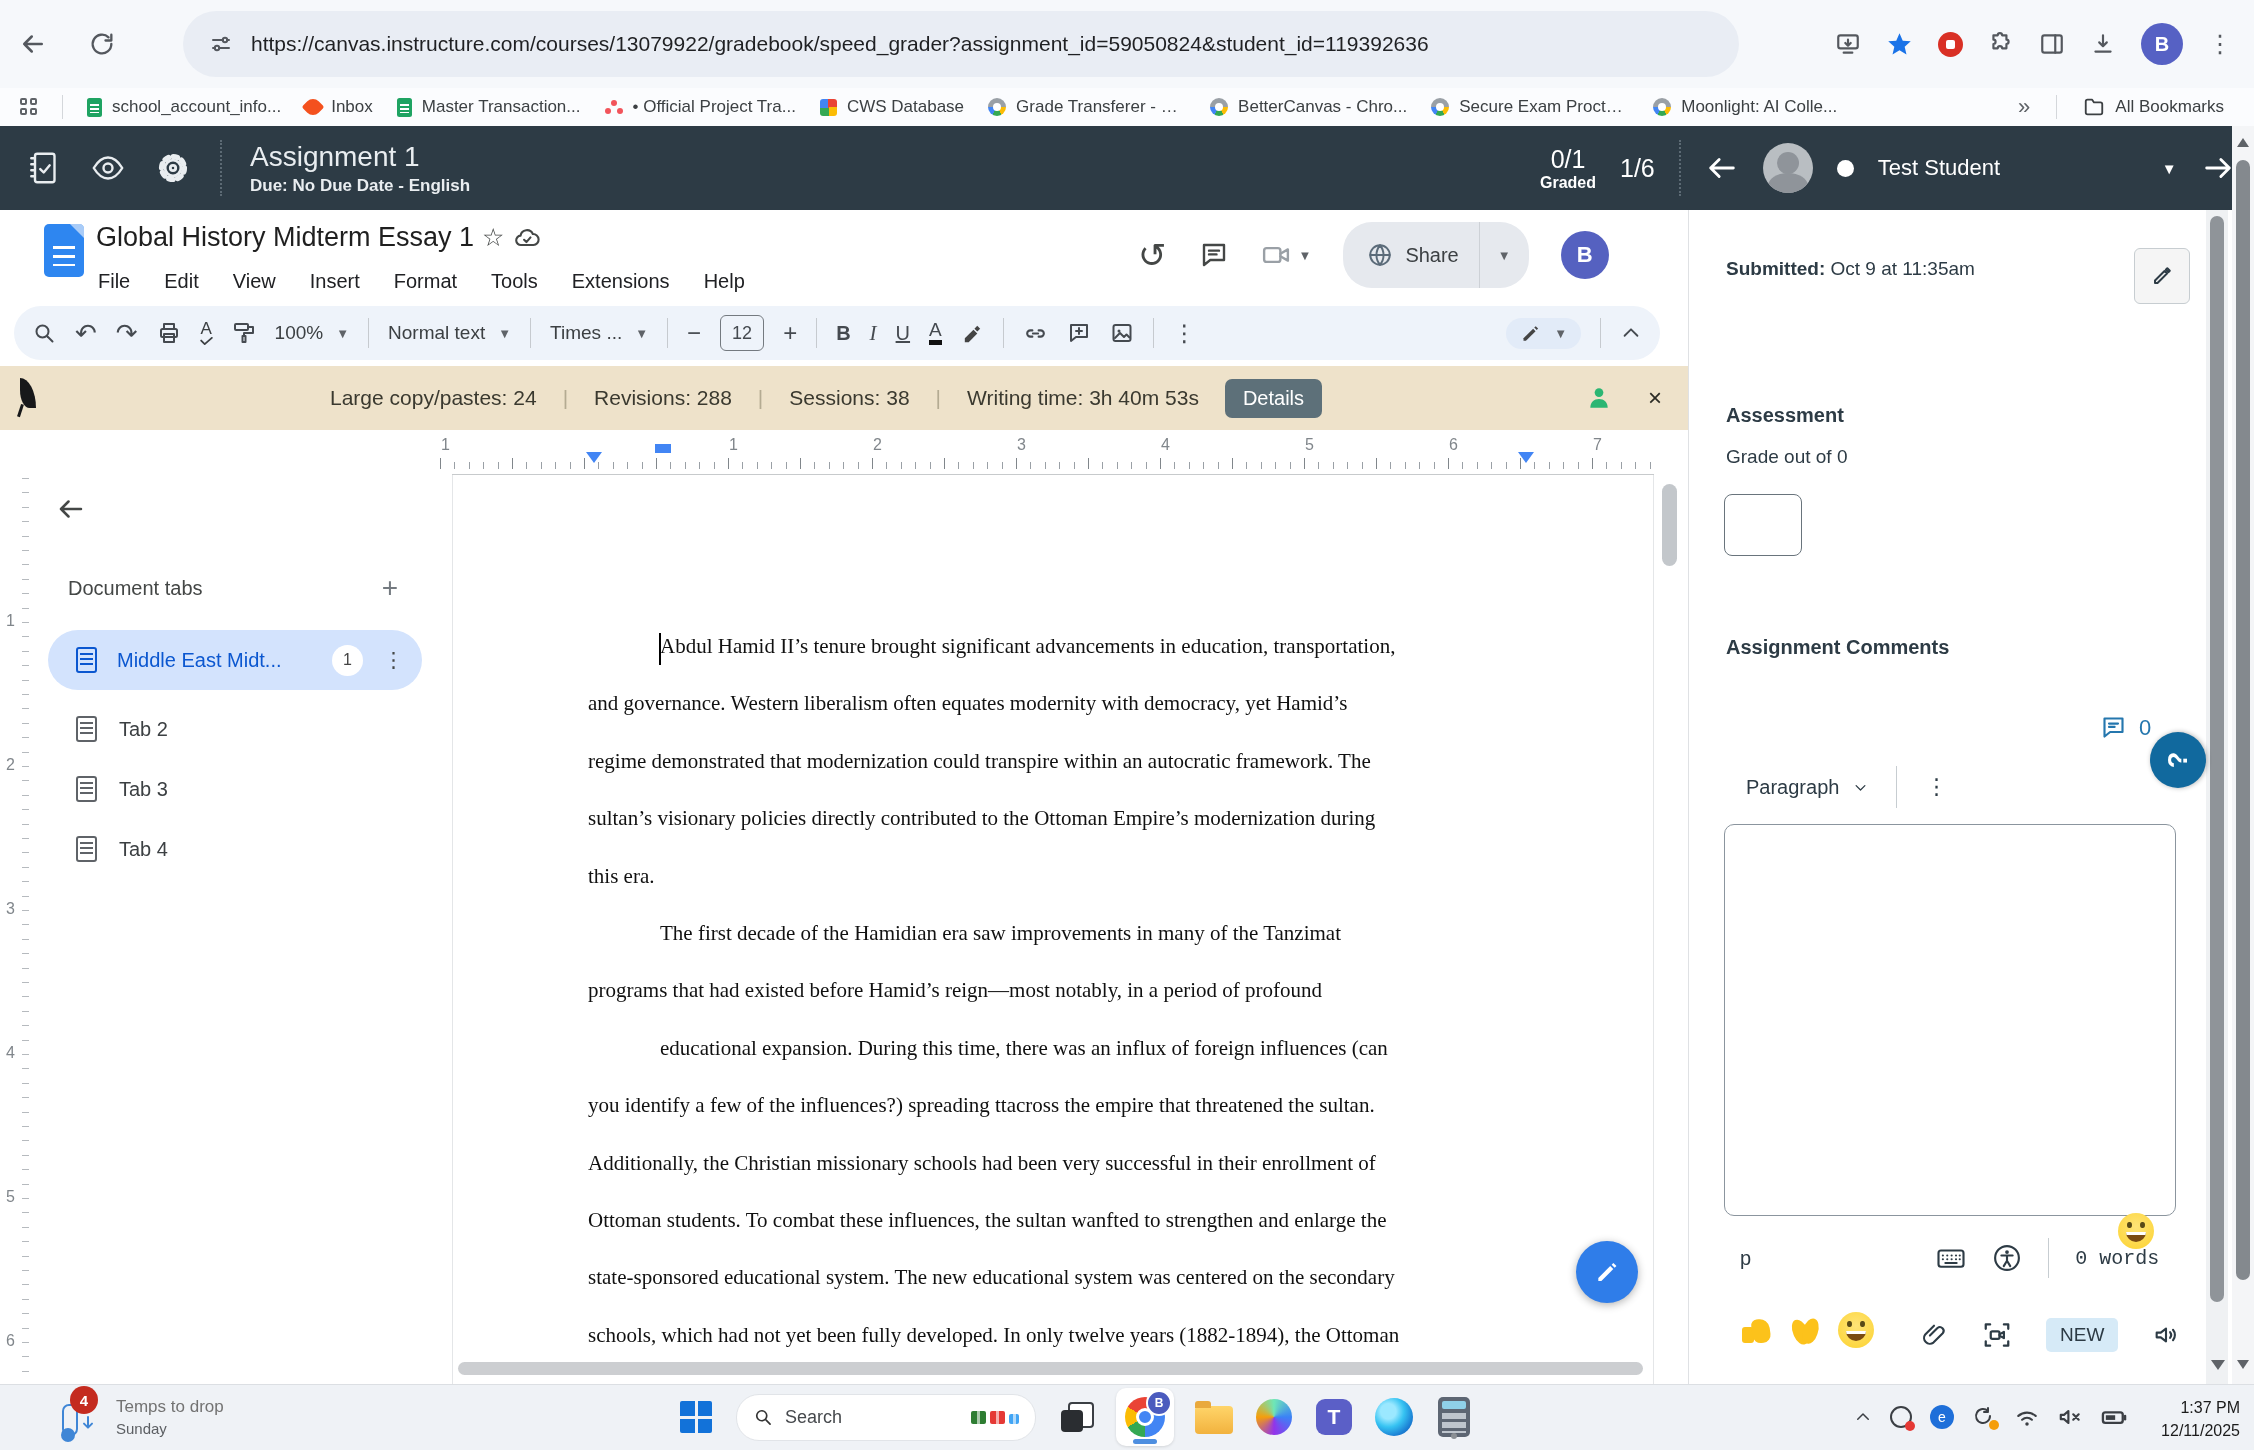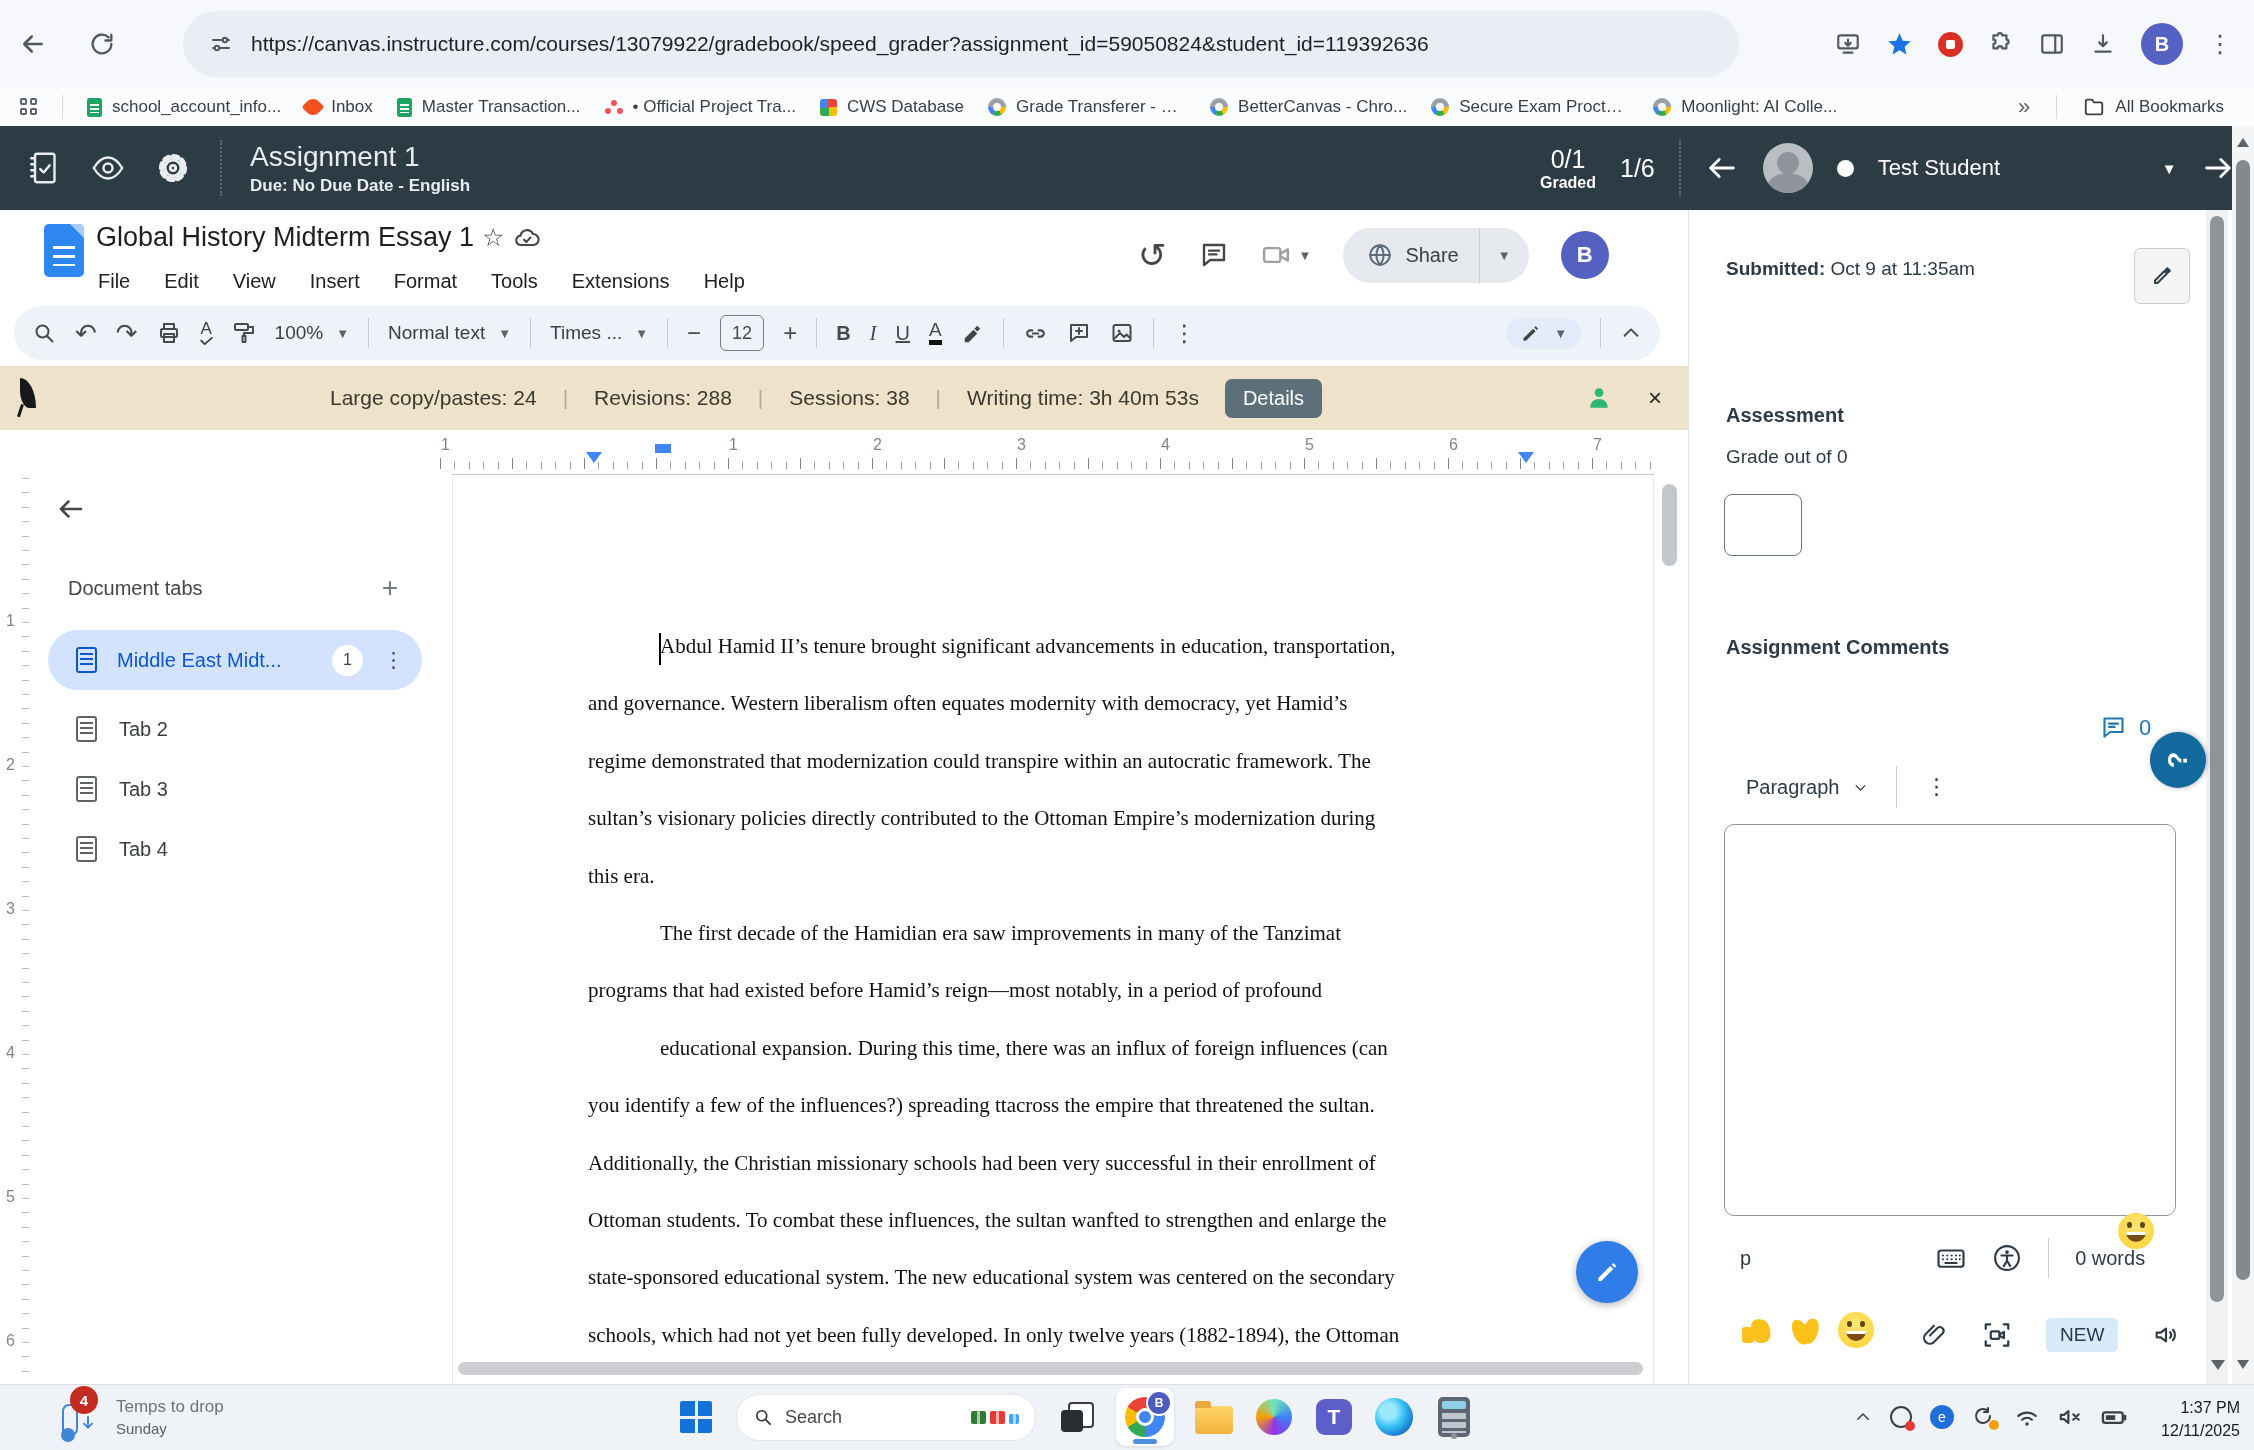--- a/index.html
+++ b/index.html
@@ -40,21 +40,21 @@
   .sgavatar::before{content:"";position:absolute;left:14px;top:9px;width:22px;height:22px;border-radius:50%;background:#8e9periodic499;}
   .sgavatar::before{background:#8f949a;}
   .sgavatar::after{content:"";position:absolute;left:5px;top:30px;width:40px;height:26px;border-radius:50% 50% 0 0;background:#8f949a;}
   
   .docstitle{font-size:27px;color:#1f1f1f;white-space:nowrap;}
   .menu{font-size:20px;color:#202124;}
   .docicon{width:40px;height:53px;background:#2e86f0;border-radius:5px;position:relative;}
   .docicon::before{content:"";position:absolute;left:9px;top:22px;right:9px;height:20px;
       background:repeating-linear-gradient(#fff 0 3px,transparent 3px 9px);}
   .docicon::after{content:"";position:absolute;right:0;top:0;border:7px solid #a9ccf8;border-left-color:transparent;border-bottom-color:transparent;border-radius:0 5px 0 0;}
-  .sharepill{height:55px;background:#e6e9ee;border-radius:29px;color:#3c4043;font-size:20px;text-align:center;}
+  .sharepill{height:66px;background:#e6e9ee;border-radius:29px;color:#3c4043;font-size:20px;text-align:center;}
   .toolbarpill{left:14px;top:306px;width:1646px;height:54px;background:#eef3fa;border-radius:27px;
       display:flex;align-items:center;padding:0 18px;gap:19px;box-sizing:border-box;color:#454a50;}
   .tsep{width:0;height:30px;border-left:1px solid #c6cacf;}
   .tbtn{font-size:19px;color:#3c4043;display:flex;align-items:center;gap:13px;}
   .caret{font-size:13px;color:#5f6368;}
   .fsizebox{width:42px;height:34px;border:1.5px solid #747a80;border-radius:6px;display:flex;align-items:center;justify-content:center;font-size:18px;background:#fff0;}
   .bold{font-weight:bold;font-size:20px;} .ital{font-style:italic;font-family:"Liberation Serif",serif;font-size:21px;}
   .und{text-decoration:underline;font-size:20px;}
   .acolor{font-size:19px;line-height:17px;text-align:center;}
   .acolor i{display:block;height:5px;background:#111;margin-top:2px;}
@@ -524,21 +524,21 @@
     <svg class="svgi" width="15" height="15" viewBox="0 0 24 24">
         <path d="M5 9l7 7 7-7"></path>
       </svg>
     <div style="width:0;height:42px;border-left:1px solid #c7cdd1;margin:0 14px;"></div>
     <span style="font-size:22px;">⋮</span>
   </div>
   <textarea class="abs" style="left: 1724px; top: 824px; width: 452px; height: 392px; border: 1px solid rgb(139, 149, 158); border-radius: 10px; box-sizing: border-box; resize: none; font-family: &quot;Liberation Sans&quot;, sans-serif; font-size: 18px; padding: 12px;"></textarea>
   <div class="abs smiley" style="left:2118px;top:1160px;"></div>
   <div class="abs flex" style="left:1740px;top:1238px;width:440px;color:#2d3b45;">
     <span style="font-size:20px;">p</span>
-    <div class="flex" style="margin-left:185px;gap:26px;">
+    <div class="flex" style="margin-left:185px;gap:26px;font-family:Liberation Mono, monospace;">
       <svg class="svgi" width="30" height="30" viewBox="0 0 24 24" style="stroke-width:1.7">
           <rect x="2" y="6" width="20" height="13" rx="2"></rect>
           <path d="M5.5 10h.01M9 10h.01M12.5 10h.01M16 10h.01M19 10h.01M5.5 13h.01M9 13h.01M12.5 13h.01M16 13h.01M19 13h.01M7.5 16h9"></path>
         </svg>
       <svg class="svgi" width="30" height="30" viewBox="0 0 24 24" style="stroke-width:1.7">
           <circle cx="12" cy="12" r="9.5"></circle>
           <circle cx="12" cy="7.2" r="1.5" fill="#2d3b45" stroke="none"></circle>
           <path d="M7.5 10h9M12 10v4.2l-2.6 4.3M12 14.2l2.6 4.3"></path>
         </svg>
       <div style="width:0;height:40px;border-left:1px solid #c7cdd1;"></div>

